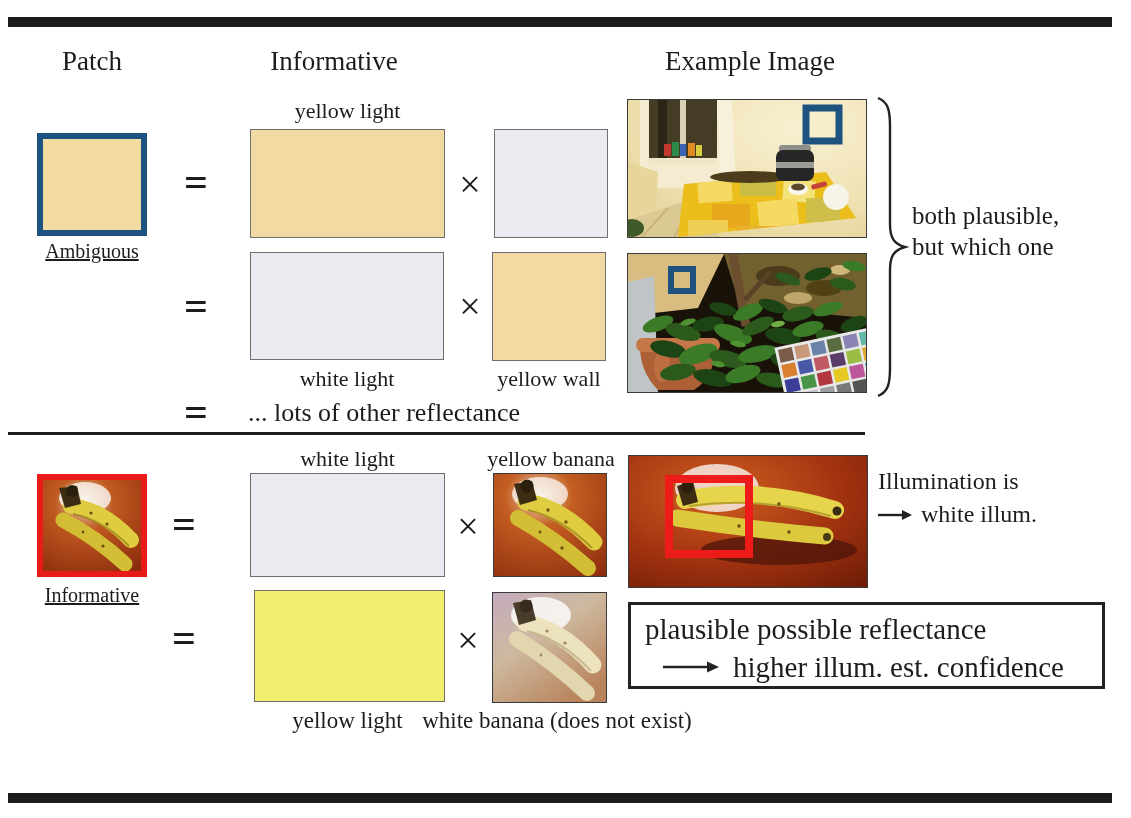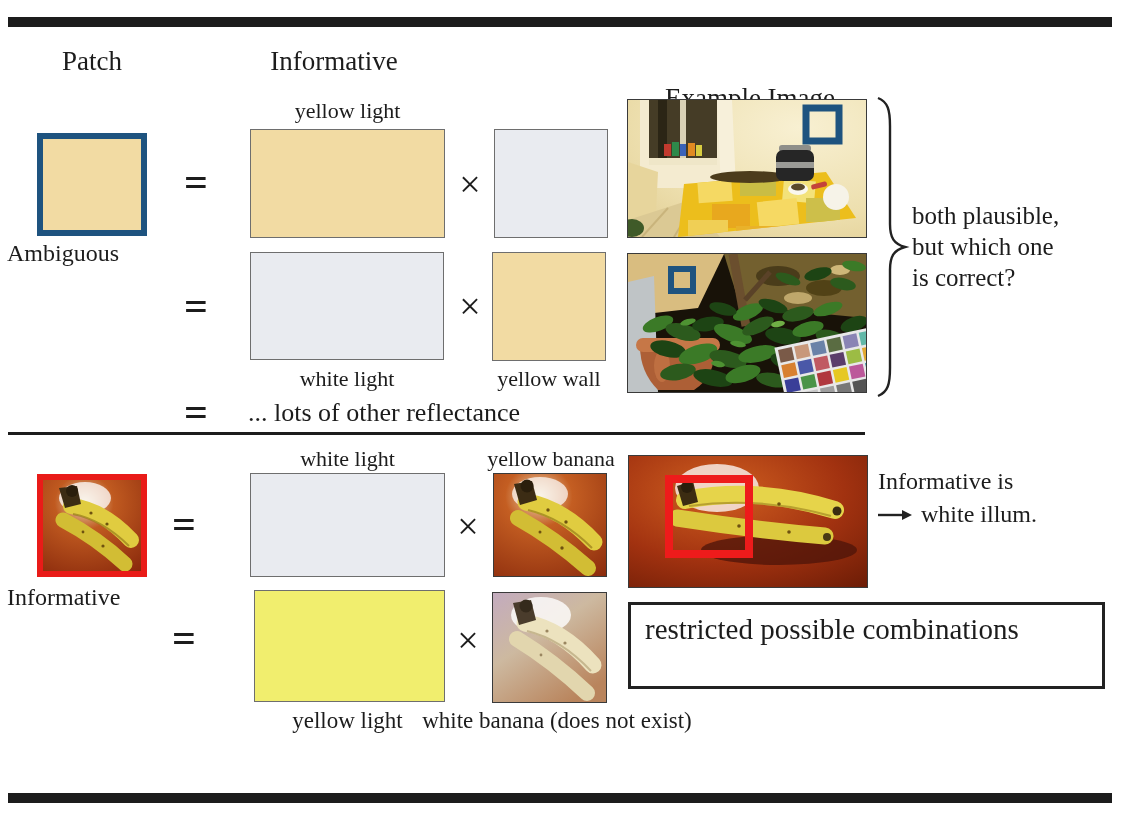--- a/index.html
+++ b/index.html
@@ -10,40 +10,40 @@
   .hdr{font-size:27px;text-align:center;white-space:nowrap;}
   .lbl{font-size:22px;text-align:center;white-space:nowrap;}
   .lbl-sm{font-size:23px;text-align:center;white-space:nowrap;}
   .op{display:flex;align-items:center;justify-content:center;}
   .eq{font-size:42px;font-weight:bold;}
   .times{font-size:38px;}
   .swatch{border:1px solid #6e6e6e;}
   .patchbox{border:6px solid #1e537f;}
   .photo{border:1px solid #3a3a3a;line-height:0;}
   .photo svg{display:block;}
-  .sidelabel{font-size:24px;text-align:left;white-space:nowrap;}
+  .sidelabel{font-size:20px;text-align:center;white-space:nowrap;text-decoration:underline;}
   .bracenote{font-size:25px;line-height:31px;}
   .note{font-size:24px;line-height:33px;white-space:nowrap;}
   .noterow{display:flex;align-items:center;gap:9px;}
   .bigtext{font-size:26px;white-space:nowrap;}
   .cbox{border:3px solid #222;padding:5px 14px;}
   .cbox .l1{font-size:29px;line-height:38px;white-space:nowrap;}
   .cbox .l2{font-size:29px;line-height:38px;white-space:nowrap;display:flex;align-items:center;}
 </style>
 </head>
 <body>
 
 <div class="canvas">
 
   <div class="abs rule" style="left: 8px; top: 17px; width: 1115px; height: 10px; background: rgb(28, 28, 28);"></div>
   <div class="abs rule" style="left: 8px; top: 793px; width: 1115px; height: 10px; background: rgb(28, 28, 28);"></div>
 
   <div class="abs hdr" style="left:32px;top:46px;width:120px;">Patch</div>
   <div class="abs hdr" style="left:244px;top:46px;width:180px;">Informative</div>
-  <div class="abs hdr" style="left:640px;top:46px;width:220px;margin-top:37px;">Example Image</div>
+  <div class="abs hdr" style="left:640px;top:46px;width:220px;">Example Image</div>
 
   <div class="abs patchbox" style="left: 37px; top: 133px; width: 110px; height: 103px; background: rgb(242, 219, 163);"></div>
   <div class="abs sidelabel" style="left:7px;top:240px;width:170px;">Ambiguous</div>
 
   <div class="abs op eq" style="left:174px;top:160px;width:44px;height:44px;">=</div>
   <div class="abs lbl" style="left:250px;top:98px;width:195px;">yellow light</div>
   <div class="abs swatch" style="left: 250px; top: 129px; width: 195px; height: 109px; background: rgb(242, 219, 163);"></div>
   <div class="abs op times" style="left:448px;top:162px;width:44px;height:44px;">×</div>
   <div class="abs lbl" style="left:494px;top:98px;width:114px;margin-top:45px;">white wall</div>
   <div class="abs swatch" style="left: 494px; top: 129px; width: 114px; height: 109px; background: rgb(233, 235, 240);"></div>
@@ -203,21 +203,20 @@
   </div>
 
   <div class="abs" style="left:872px;top:96px;width:38px;height:302px;">
     <svg width="38" height="302" viewBox="0 0 38 302">
       <path d="M 6,2 C 16,6 18,14 18,30 L 18,128 C 18,142 22,148 33,151 C 22,154 18,160 18,174 L 18,272 C 18,288 16,296 6,300" fill="none" stroke="#222" stroke-width="2.4"></path>
     </svg>
   </div>
   <div class="abs bracenote" style="left:912px;top:200px;width:200px;">
     <div>both plausible,</div>
     <div>but which one</div>
-    <div>is correct?</div>
   </div>
 
   <div class="abs op eq" style="left:174px;top:390px;width:44px;height:44px;">=</div>
   <div class="abs bigtext" style="left:248px;top:398px;">... lots of other reflectance</div>
 
   <div class="abs rule" style="left: 8px; top: 432px; width: 857px; height: 3px; background: rgb(28, 28, 28);"></div>
 
   <div class="abs lbl" style="left:250px;top:446px;width:195px;">white light</div>
   <div class="abs lbl" style="left:478px;top:446px;width:146px;">yellow banana</div>
 
@@ -293,21 +292,21 @@
         <circle cx="150" cy="48" r="1.8" fill="#6e5210"></circle>
         <circle cx="110" cy="70" r="1.8" fill="#6e5210"></circle>
         <circle cx="160" cy="76" r="1.8" fill="#6e5210"></circle>
       <path d="M48,30 L64,25 L69,46 L54,50 Z" fill="#3c2c12"></path>
       <circle cx="58" cy="31" r="6" fill="#2a1e0c"></circle>
       <rect x="40" y="23" width="80" height="75" fill="none" stroke="#ee1b1b" stroke-width="8"></rect>
     </svg>
   </div>
 
   <div class="abs note" style="left:878px;top:465px;width:250px;">
-    <div>Informative is</div>
+    <div>Illumination is</div>
     <div class="noterow">
       <svg width="34" height="12" viewBox="0 0 34 12">
         <line x1="0" y1="6" x2="26" y2="6" stroke="#222" stroke-width="2.4"></line>
         <polygon points="24,1 34,6 24,11" fill="#222"></polygon>
       </svg>
       <span>white illum.</span>
     </div>
   </div>
 
   <div class="abs op eq" style="left:162px;top:616px;width:44px;height:44px;">=</div>
@@ -330,19 +329,26 @@
       <path d="M34,38 Q68,46 98,78" stroke="#a89468" stroke-width="2" fill="none" opacity="0.55"></path>
       <circle cx="54" cy="38" r="1.6" fill="#9a8660"></circle>
         <circle cx="72" cy="50" r="1.6" fill="#9a8660"></circle>
         <circle cx="48" cy="62" r="1.4" fill="#9a8660"></circle>
       <path d="M20,10 L38,7 L43,27 L26,32 Z" fill="#4a3c2c"></path>
       <circle cx="33" cy="13" r="6.5" fill="#352a1c"></circle>
     </svg>
   </div>
 
   <div class="abs cbox" style="left:628px;top:602px;width:477px;height:87px;">
-    <div class="l1">restricted possible combinations</div>
+    <div class="l1">plausible possible reflectance</div>
+    <div class="l2">
+      <svg width="56" height="14" viewBox="0 0 56 14" style="margin:0 14px 0 18px;">
+        <line x1="0" y1="7" x2="46" y2="7" stroke="#222" stroke-width="2.6"></line>
+        <polygon points="44,1.5 56,7 44,12.5" fill="#222"></polygon>
+      </svg>
+      <span>higher illum. est. confidence</span>
+    </div>
   </div>
 
   <div class="abs lbl-sm" style="left:250px;top:708px;width:195px;">yellow light</div>
   <div class="abs lbl-sm" style="left:412px;top:708px;width:290px;">white banana (does not exist)</div>
 
 </div>
 
 </body></html>

